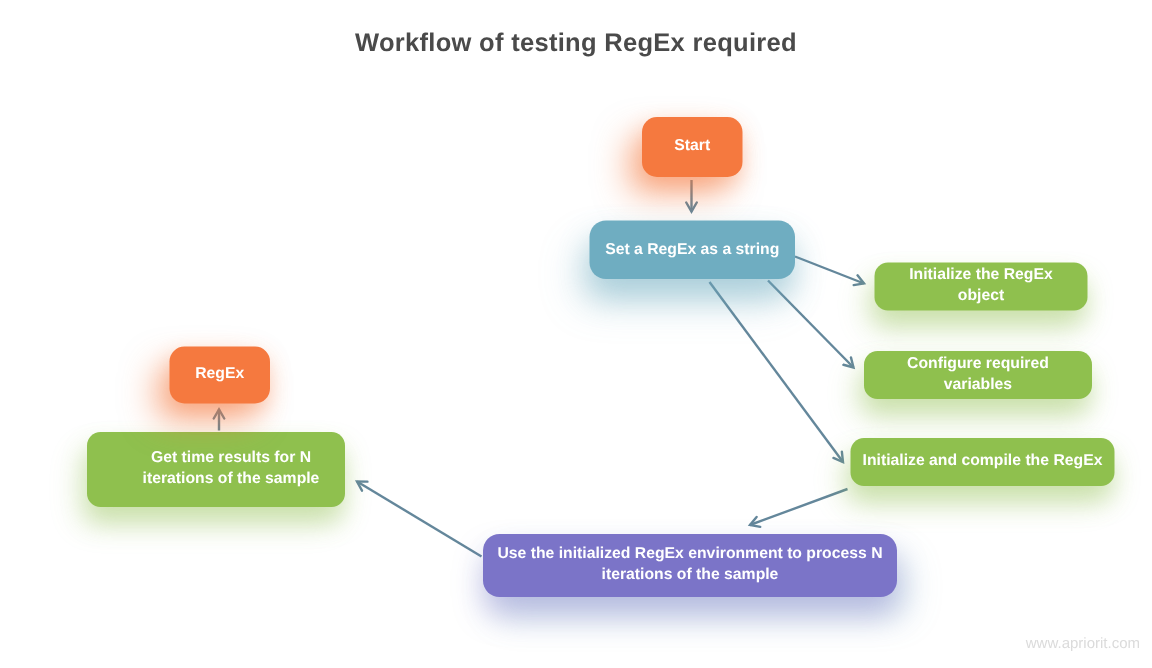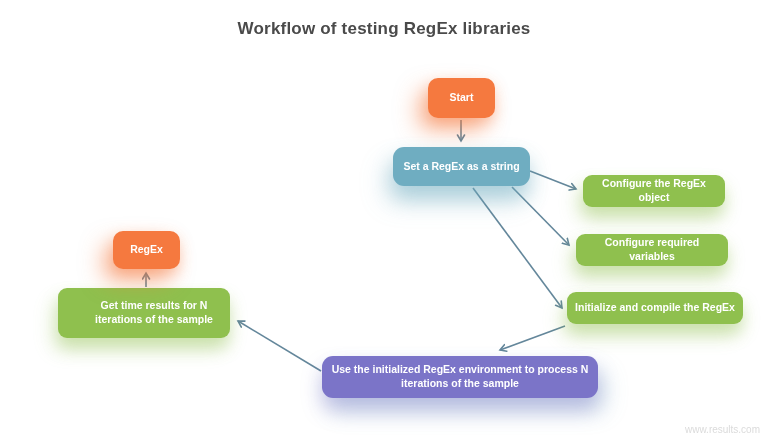--- a/index.html
+++ b/index.html
@@ -88,21 +88,21 @@
     font-size: 10px;
     font-weight: 400;
     color: var(--watermark-text, #dbdbdb);
   }
 </style>
 </head>
 <body>
 
 <div class="canvas">
 
-  <h1 class="title">Workflow of testing RegEx libraries</h1>
+  <h1 class="title">Workflow of testing RegEx required</h1>
 
   <svg class="arrows" viewBox="0 0 768 445" xmlns="http://www.w3.org/2000/svg">
     <defs>
       <marker id="ah" markerWidth="10" markerHeight="10" refX="7" refY="4.5" orient="auto" markerUnits="userSpaceOnUse">
         <path class="ah-path" d="M1,1 L7,4.5 L1,8"></path>
       </marker>
     </defs>
     <line x1="461" y1="120" x2="461" y2="141" marker-end="url(#ah)"></line>
     <line x1="530" y1="171" x2="576" y2="189" marker-end="url(#ah)"></line>
     <line x1="512" y1="187" x2="569" y2="245" marker-end="url(#ah)"></line>
@@ -114,21 +114,21 @@
 
   <div class="node orange n-start">
     <span>Start</span>
   </div>
 
   <div class="node blue n-set-regex">
     <span>Set a RegEx as a string</span>
   </div>
 
   <div class="node green n-init-object">
-    <span>Configure the RegEx object</span>
+    <span>Initialize the RegEx object</span>
   </div>
 
   <div class="node green n-config-vars">
     <span>Configure required variables</span>
   </div>
 
   <div class="node green n-init-compile">
     <span>Initialize and compile the RegEx</span>
   </div>
 
@@ -137,15 +137,15 @@
   </div>
 
   <div class="node green n-get-time">
     <span>Get time results for N iterations of the sample</span>
   </div>
 
   <div class="node orange n-finish">
     <span>RegEx</span>
   </div>
 
-  <div class="watermark">www.results.com</div>
+  <div class="watermark">www.apriorit.com</div>
 
 </div>
 
 </body></html>

